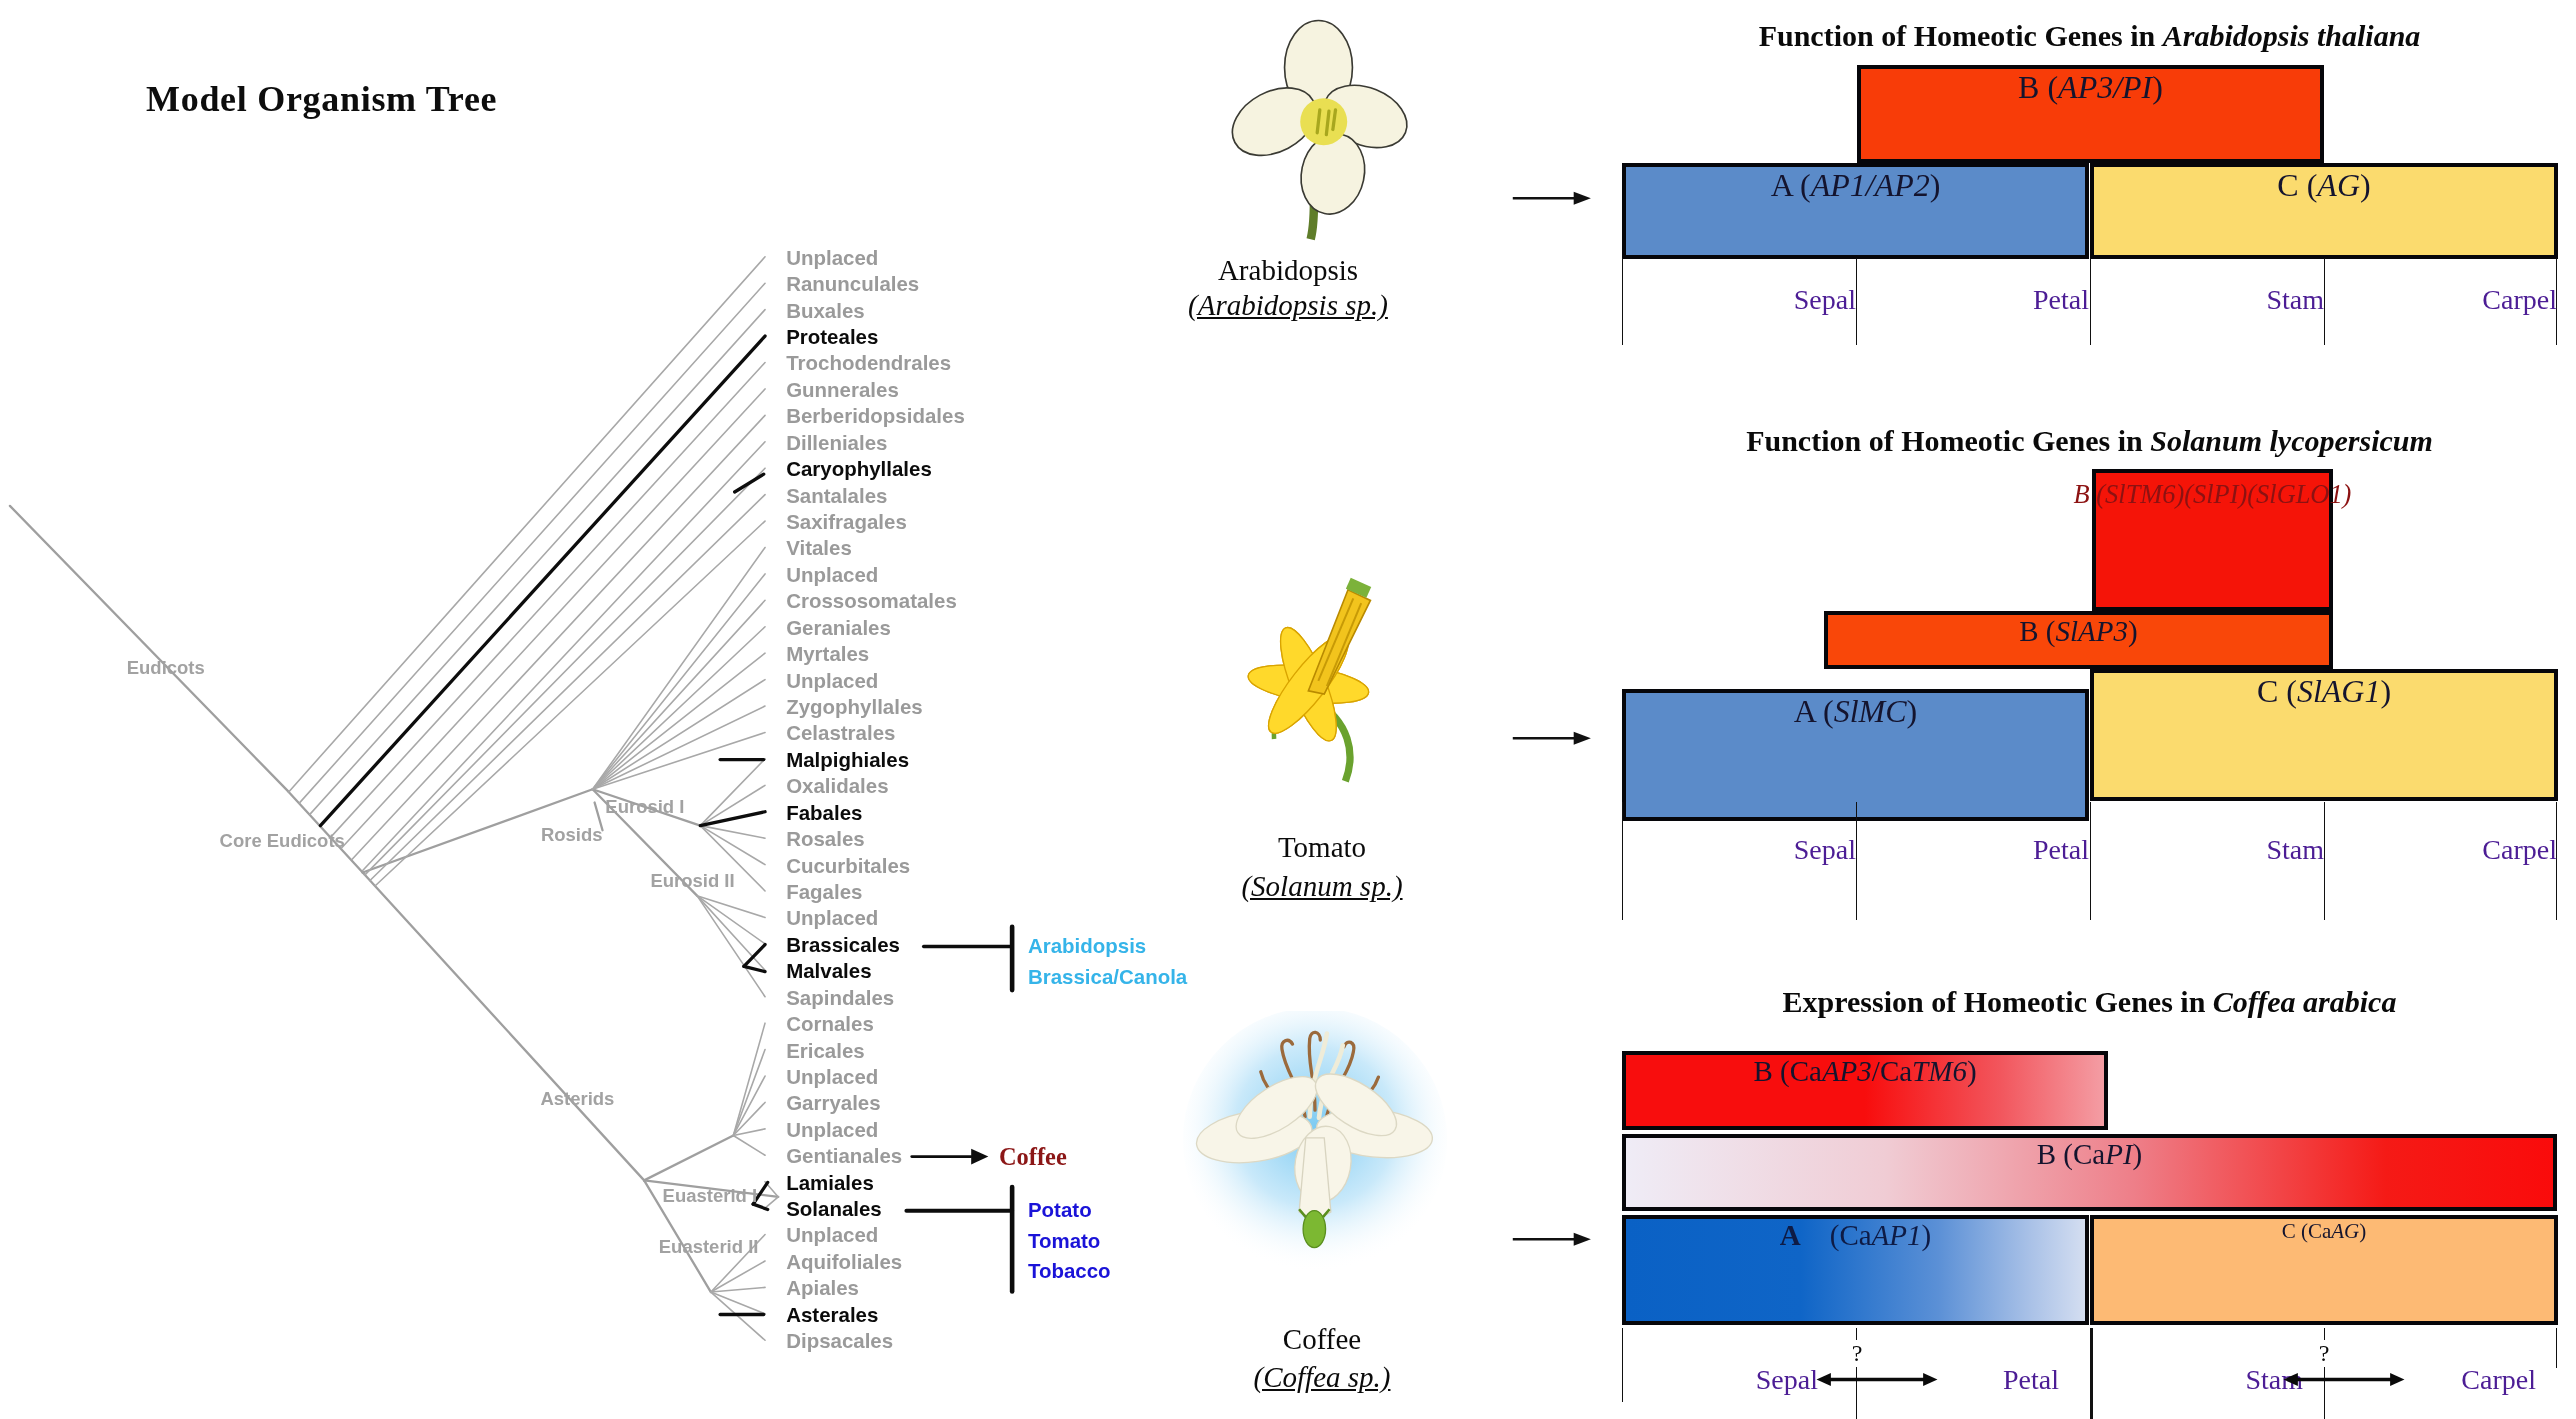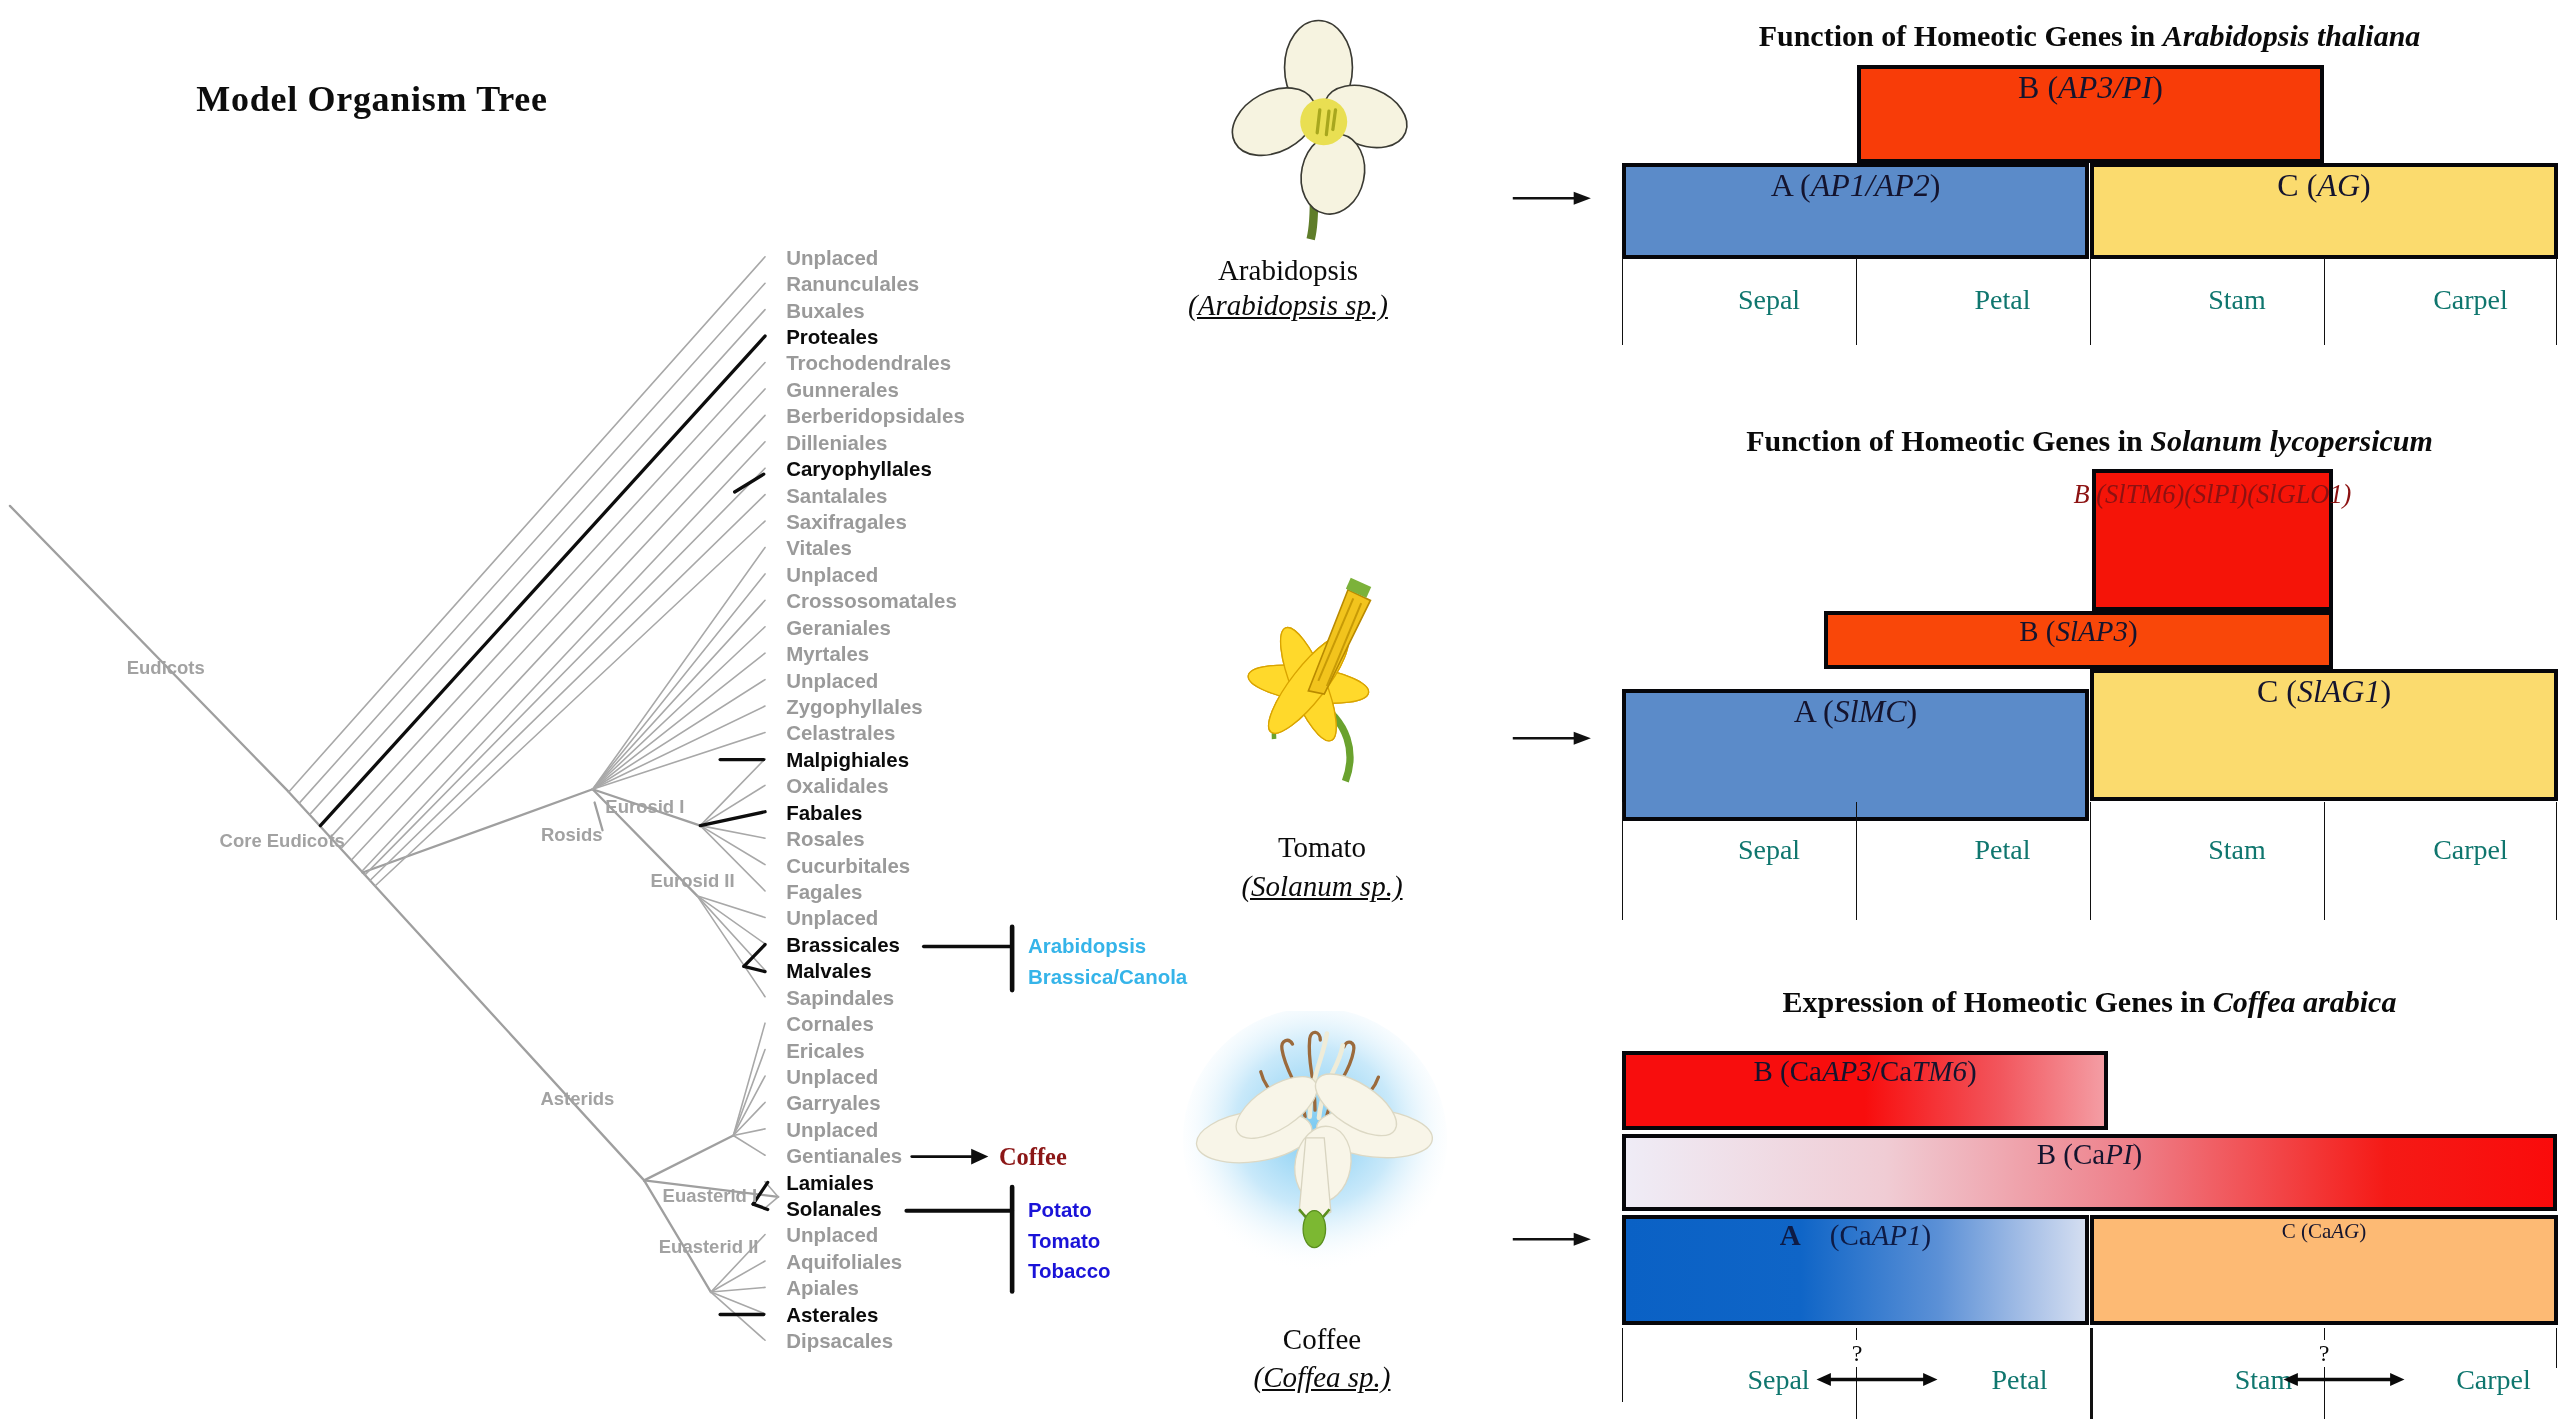--- a/index.html
+++ b/index.html
@@ -1,37 +1,37 @@
 <!DOCTYPE html>
 <html style="font-size:10.6px"><head>
 <meta charset="utf-8">
 <style>
   html,body{margin:0;padding:0;background:#fff;}
   #stage{position:relative;width:2576px;height:1420px;background:#fff;overflow:hidden;
          font-family:"Liberation Serif",serif;}
   .abs{position:absolute;}
   
-  #tree-title{left:134px;top:78px;width:476px;text-align:center;
+  #tree-title{left:146px;top:78px;width:476px;
       font:bold 36px "Liberation Serif",serif;color:#0d0d0d;letter-spacing:0.7px;}
   .tree-order{font:600 31px "Liberation Sans",sans-serif;fill:#9a9a9a;}
   .tree-order.bold{font-weight:700;fill:#0b0b0b;}
   .tree-clade{font:600 28px "Liberation Sans",sans-serif;fill:#a2a2a2;}
   .ann-cyan{font:700 31px "Liberation Sans",sans-serif;fill:#35b4e9;}
   .ann-blue{font:700 31px "Liberation Sans",sans-serif;fill:#1a13d8;}
   .ann-red{font:700 37px "Liberation Serif",serif;fill:#8b1616;}
   
   .panel-title{width:935px;left:1622px;text-align:center;
       font:bold 30px "Liberation Serif",serif;color:#0a0a0a;white-space:nowrap;}
   .panel-title .i{font-style:italic;}
   .box{box-sizing:border-box;border:4.6px solid #06060a;display:flex;align-items:flex-start;
       justify-content:center;color:#14142e;font-size:32px;}
   .box .i{font-style:italic;}
   .box .b{font-weight:bold;}
   .vline{background:#111;width:1.3px;}
-  .whorl-label{font-size:28px;color:#0f766e;text-align:center;margin-left:30px;}
+  .whorl-label{font-size:28px;color:#4c1d95;text-align:right;}
   .gene-label{white-space:nowrap;}
   
   .qmark{font:400 24px "Liberation Serif",serif;color:#0a0a0a;text-align:center;}
   
   .flower-caption{text-align:center;font:400 29px "Liberation Serif",serif;color:#0b0b0b;white-space:nowrap;}
   .flower-caption.latin{font-style:italic;text-decoration:underline;}
 </style>
 </head>
 <body>
 

